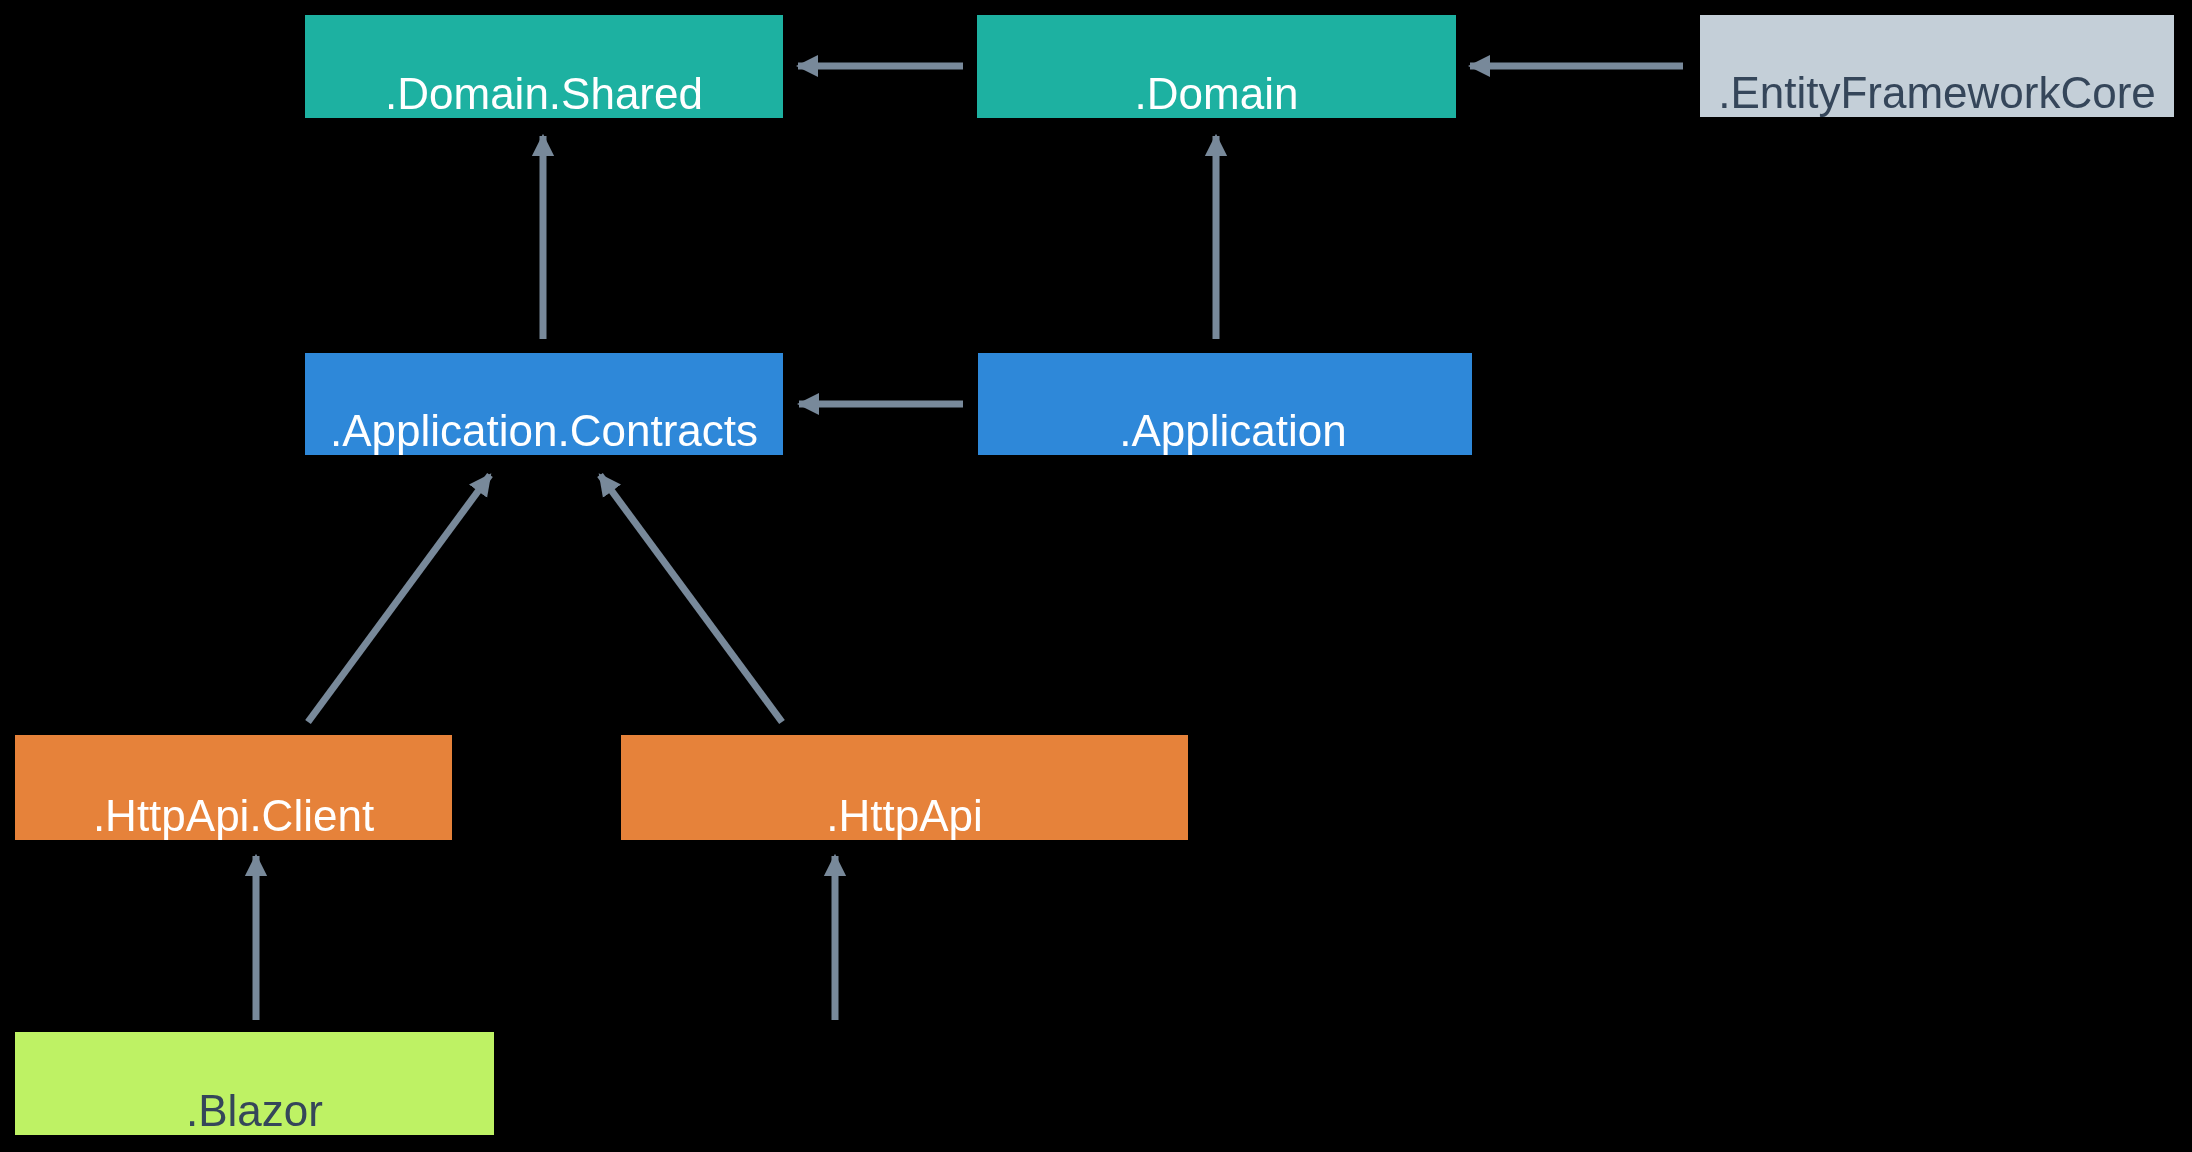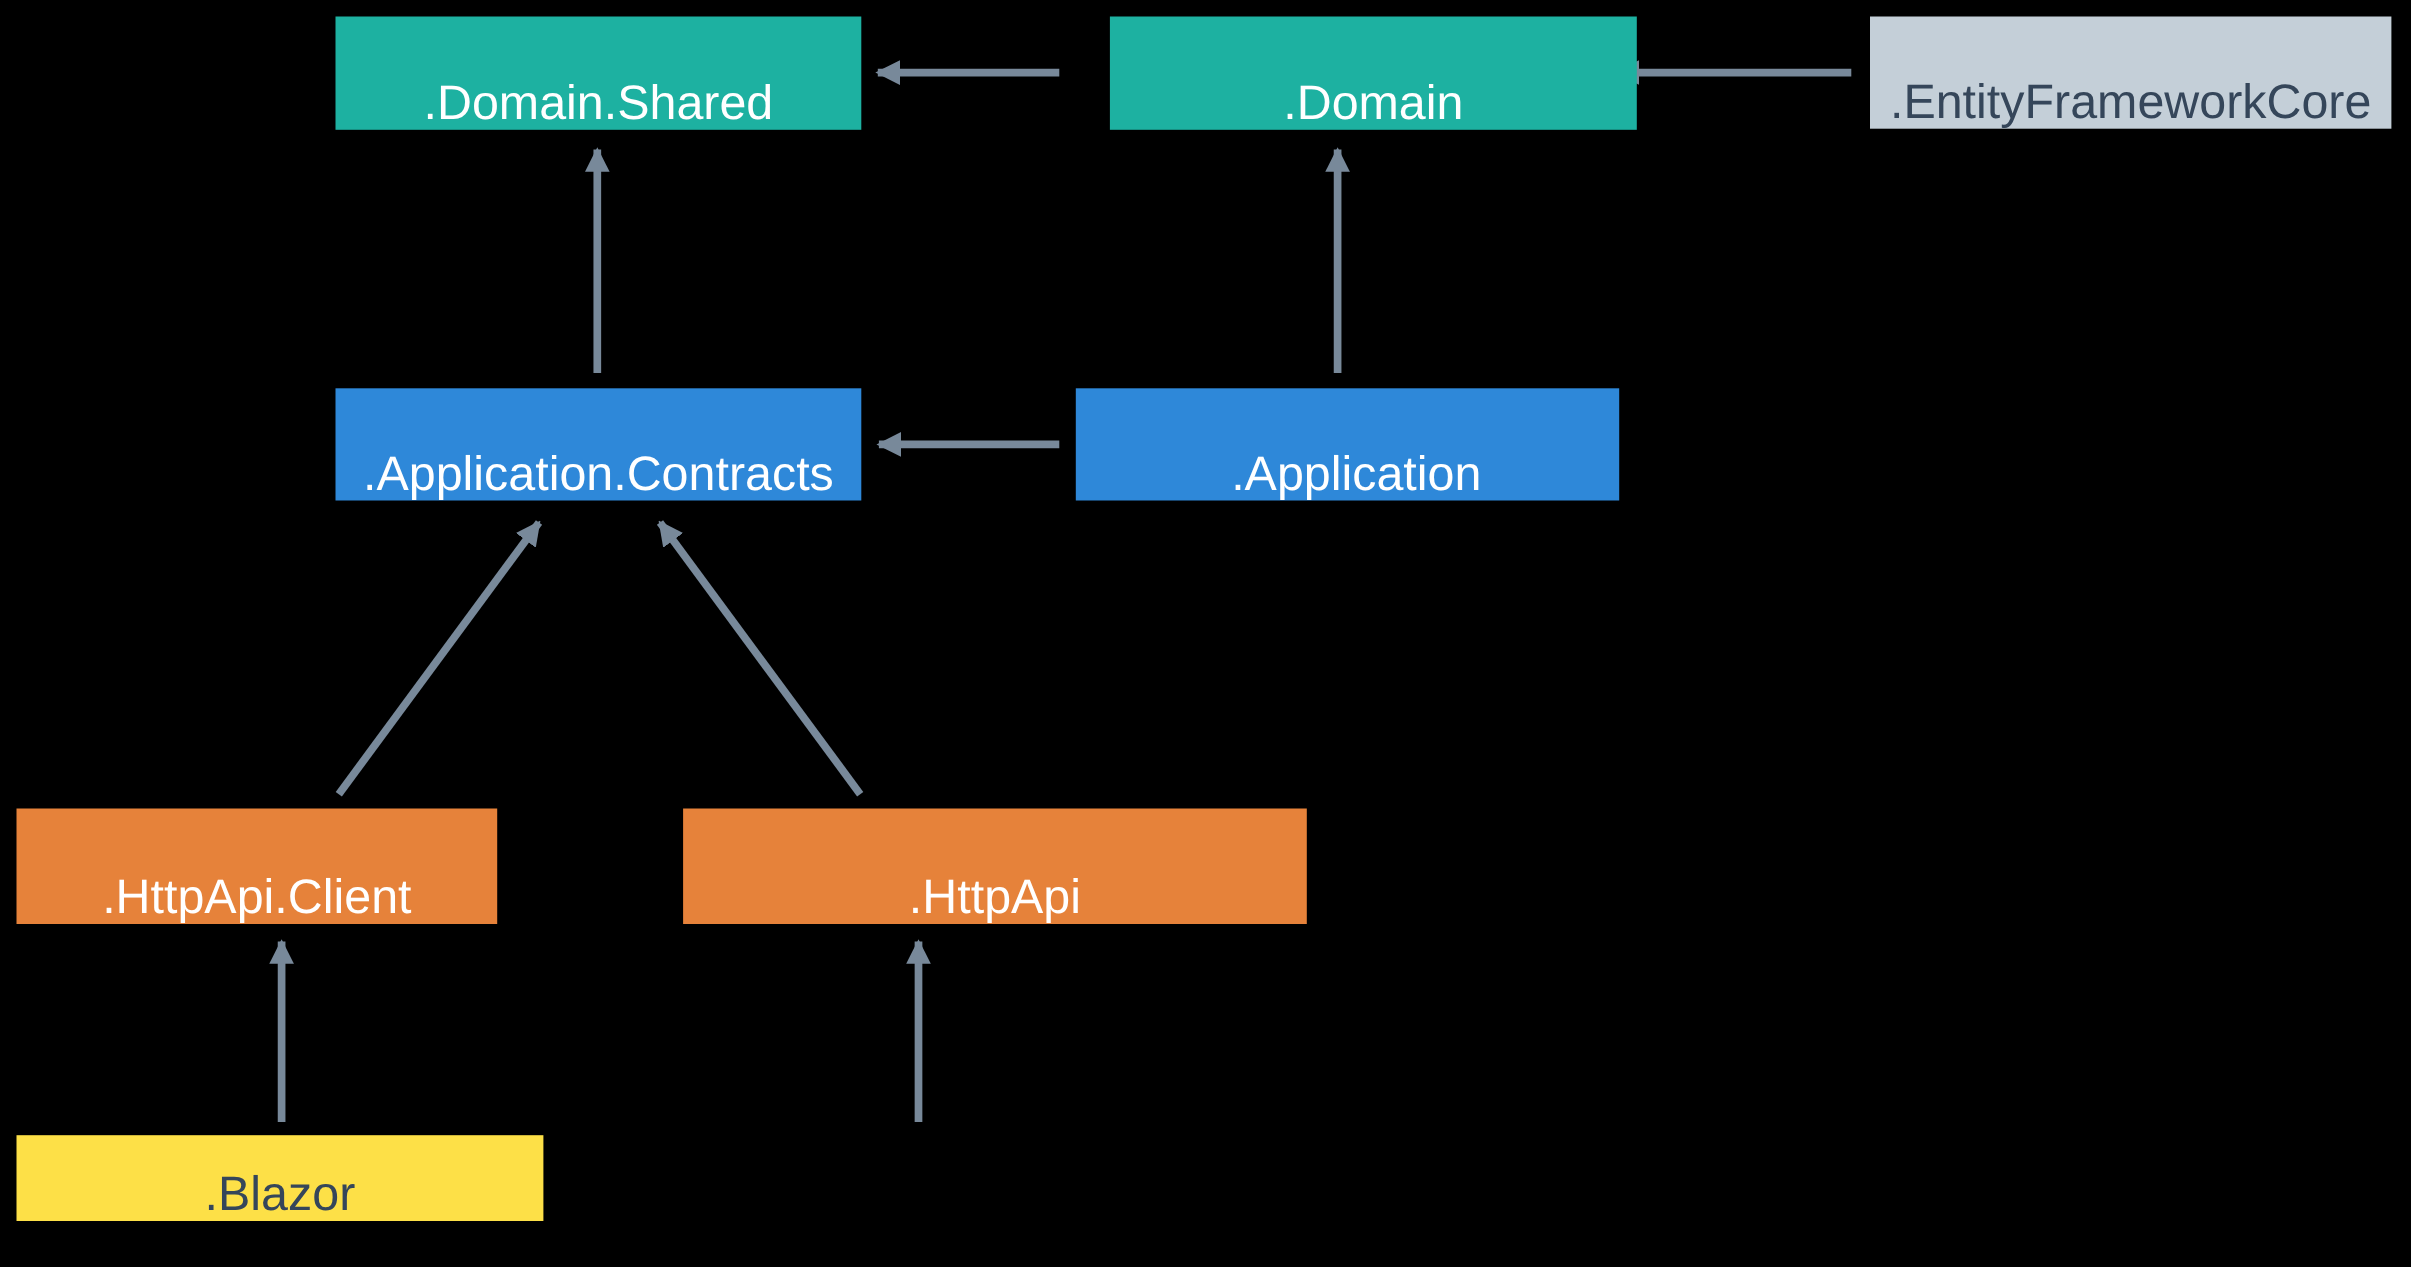--- a/index.html
+++ b/index.html
@@ -61,34 +61,34 @@
       <line class="arrow-line" x1="1216" y1="339" x2="1216" y2="136" stroke="#78899A" marker-end="url(#ah)"></line>
       <line class="arrow-line" x1="308" y1="722" x2="490" y2="475" stroke="#78899A" marker-end="url(#ah)"></line>
       <line class="arrow-line" x1="782" y1="722" x2="600" y2="475" stroke="#78899A" marker-end="url(#ah)"></line>
       <line class="arrow-line" x1="256" y1="1020" x2="256" y2="856" stroke="#78899A" marker-end="url(#ah)"></line>
       <line class="arrow-line" x1="835" y1="1020" x2="835" y2="856" stroke="#78899A" marker-end="url(#ah)"></line>
     </svg>
 
 <div class="node" style="left: 305px; top: 15px; width: 478px; height: 103px; background: rgb(29, 177, 161); color: rgb(255, 255, 255);">
       <span>.Domain.Shared</span>
     </div>
-    <div class="node" style="left: 977px; top: 15px; width: 479px; height: 103px; background: rgb(29, 177, 161); color: rgb(255, 255, 255); margin-left: 32px;">
+    <div class="node" style="left: 977px; top: 15px; width: 479px; height: 103px; background: rgb(29, 177, 161); color: rgb(255, 255, 255);">
       <span>.Domain</span>
     </div>
     <div class="node" style="left: 305px; top: 353px; width: 478px; height: 102px; background: rgb(46, 136, 217); color: rgb(255, 255, 255);">
       <span>.Application.Contracts</span>
     </div>
     <div class="node" style="left: 1700px; top: 15px; width: 474px; height: 102px; background: rgb(196, 207, 216); color: rgb(53, 70, 90);">
       <span>.EntityFrameworkCore</span>
     </div>
     <div class="node" style="left: 978px; top: 353px; width: 478px; height: 102px; background: rgb(46, 136, 217); color: rgb(255, 255, 255); padding-left: 16px;">
       <span>.Application</span>
     </div>
     <div class="node" style="left: 15px; top: 735px; width: 437px; height: 105px; background: rgb(230, 130, 58); color: rgb(255, 255, 255);">
       <span>.HttpApi.Client</span>
     </div>
     <div class="node" style="left: 593px; top: 735px; width: 567px; height: 105px; background: rgb(230, 130, 58); color: rgb(255, 255, 255); margin-left: 28px;">
       <span>.HttpApi</span>
     </div>
-    <div class="node" style="left: 15px; top: 1032px; width: 479px; height: 78px; background: #fde047; color: rgb(53, 70, 90);">
+    <div class="node" style="left: 15px; top: 1032px; width: 479px; height: 103px; background: #bef264; color: rgb(53, 70, 90);">
       <span>.Blazor</span>
     </div>
   </div>
 
 </body></html>

